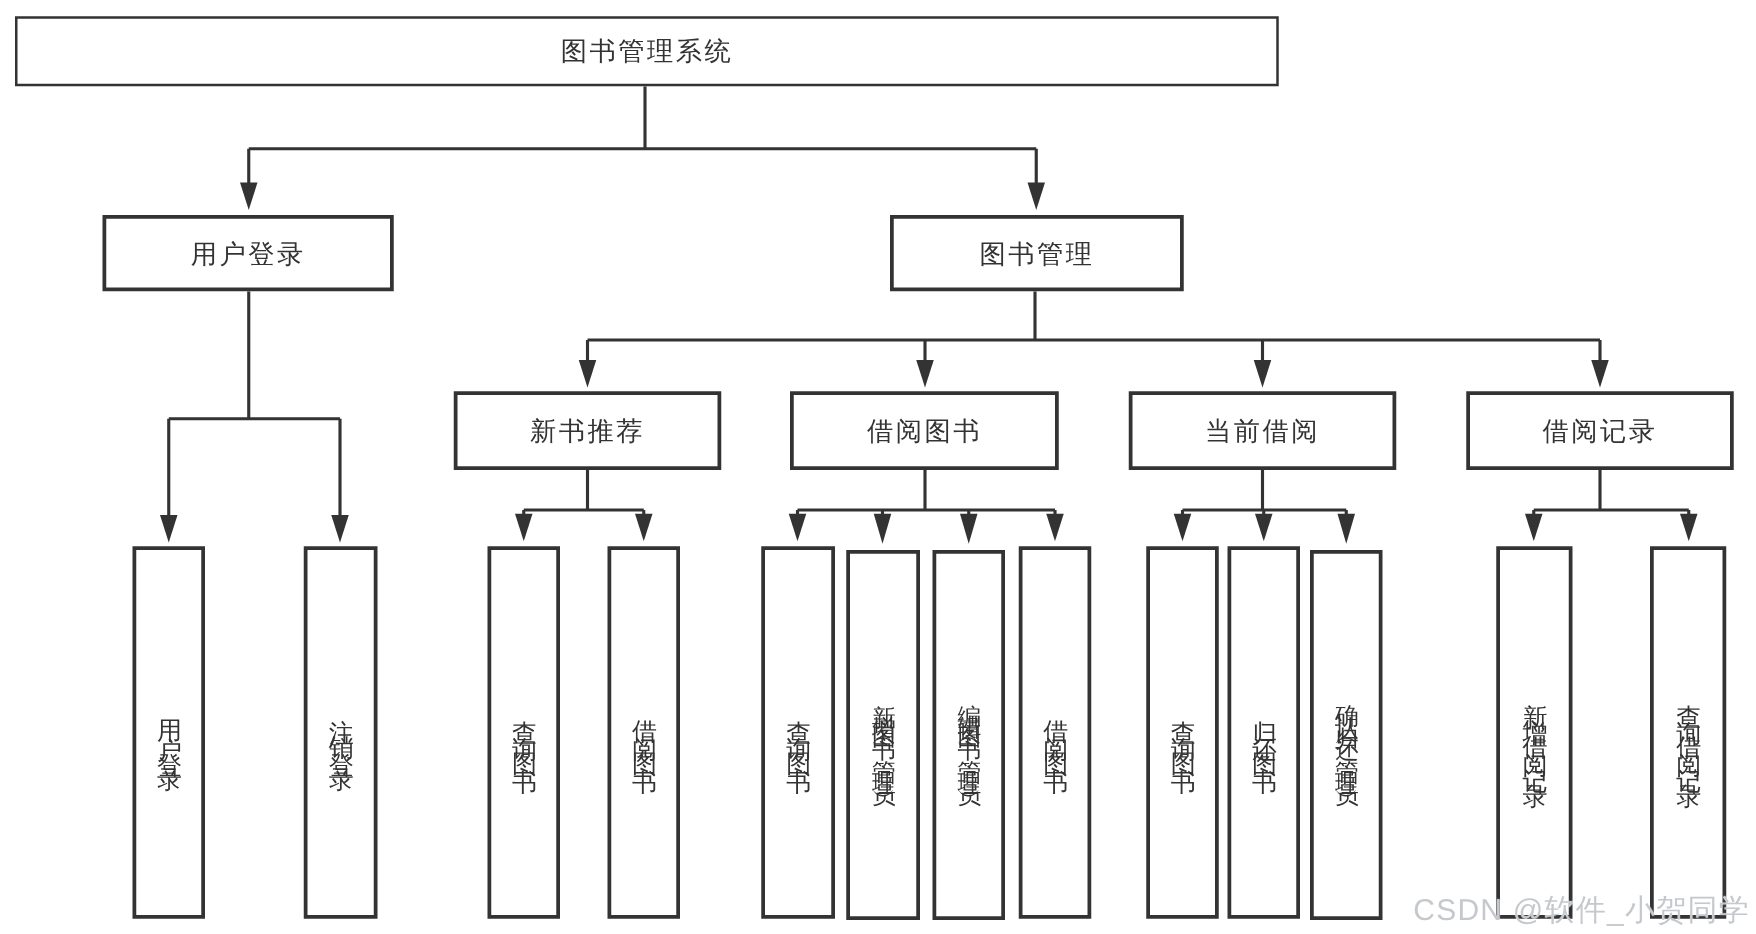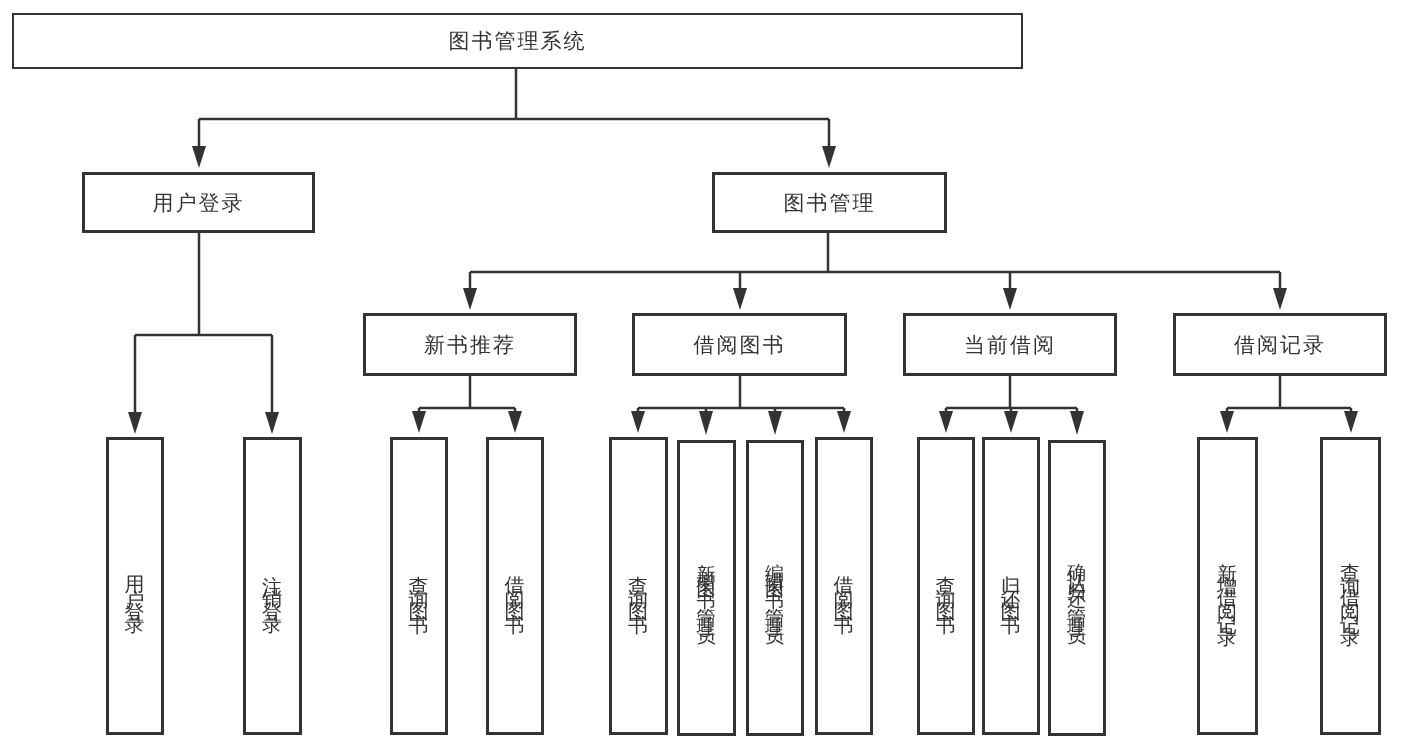--- a/index.html
+++ b/index.html
@@ -151,14 +151,15 @@
     <span class="v-label long">确认归还（管理员）</span>
   </div>
 
   <div class="node" style="left:1197px;top:437px;width:61px;height:298px">
     <span class="v-label">新增借阅记录</span>
   </div>
   <div class="node" style="left:1320px;top:437px;width:61px;height:298px">
     <span class="v-label">查询借阅记录</span>
   </div>
 
+  <div id="watermark">CSDN @软件_小贺同学</div>
 
 </div>
 
 </body></html>

